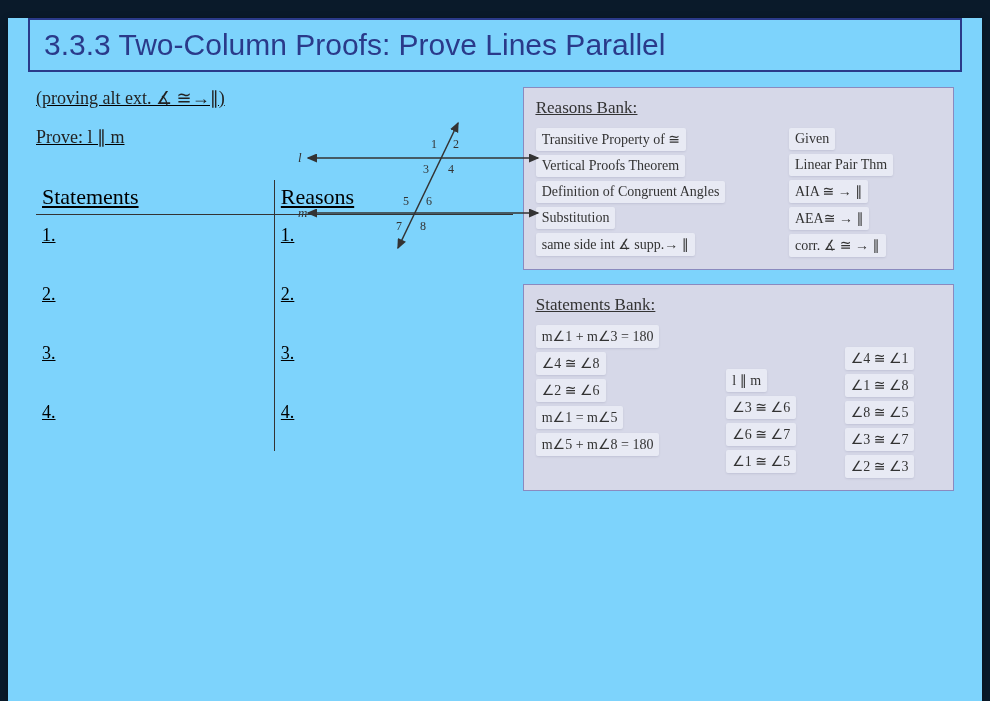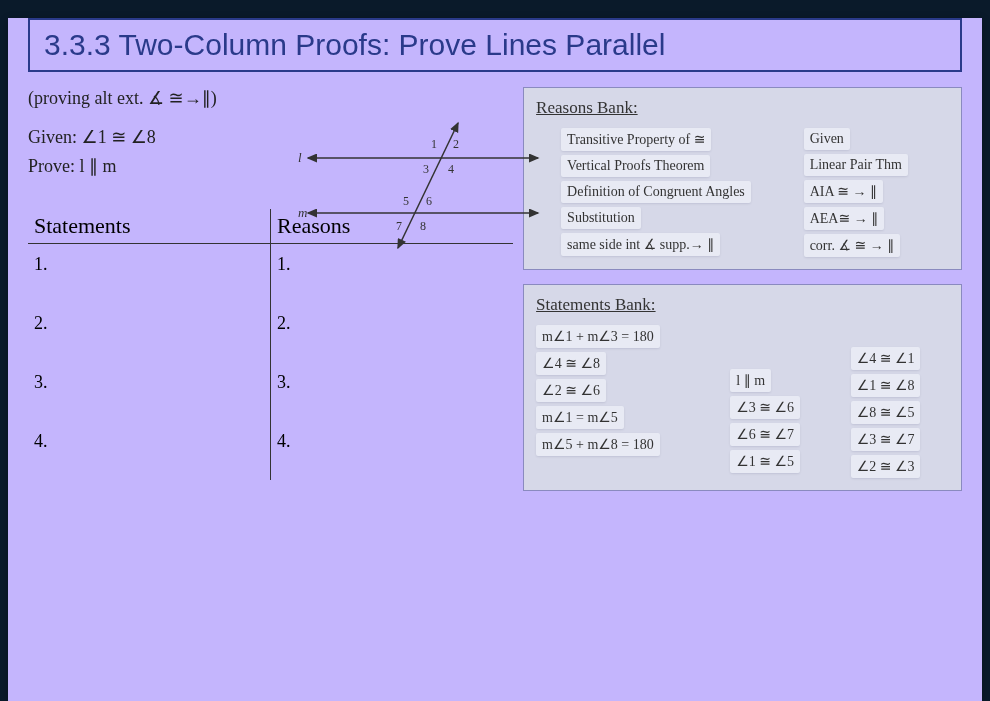--- a/index.html
+++ b/index.html
@@ -6,39 +6,40 @@
   body {
     margin: 0;
     padding: 0;
     font-family: Georgia, 'Times New Roman', serif;
     background: #0a1a2a;
     width: 990px;
     height: 701px;
     overflow: hidden;
   }
   .page {
-    background: #c4b5fd;
+    background: #7dd3fc;
     margin: 10px 8px 8px 8px;
     height: 683px;
     position: relative;
     box-shadow: 0 2px 8px rgba(0,0,0,0.3);
     filter: blur(0.3px);
   }
   .title-box {
     border: 2px solid #2a3a8a;
     margin: 18px 20px 15px 20px;
     padding: 8px 14px;
     color: #2a3a8a;
     font-family: Arial, Helvetica, sans-serif;
     font-size: 30px;
     font-weight: 400;
   }
   .content {
     display: flex;
-    padding: 0 20px;
+    padding: 0 28px;
+    text-decoration: underline;
   }
   .left-col {
     flex: 1.05;
     padding-right: 10px;
   }
   .right-col {
     flex: 0.95;
   }
   .proving-line {
     font-size: 18px;
@@ -82,21 +83,20 @@
   .bank-title {
     text-decoration: underline;
     font-size: 17px;
     margin-bottom: 8px;
     display: block;
   }
   .reasons-grid {
     display: grid;
     grid-template-columns: 1.6fr 1fr;
     gap: 6px 10px;
-    margin-left: 25px;
   }
   .chip {
     background: #e8eaf4;
     padding: 3px 6px;
     border-radius: 2px;
     display: inline-block;
     margin: 2px 0;
     font-size: 14px;
     box-shadow: 0 1px 2px rgba(80,80,120,0.15);
     color: #333;
@@ -134,21 +134,20 @@
 
   <div class="title-box">3.3.3 Two-Column Proofs:  Prove Lines Parallel</div>
 
   <div class="content">
 
     <div class="left-col">
 
       <div class="proving-line">(proving alt ext. ∡ ≅→∥)</div>
 
       <div class="given-prove">
-        <div>Given: ∠1 ≅ ∠8</div>
         <div>Prove: l ∥ m</div>
       </div>
 
       <table class="proof-table">
         <thead>
           <tr>
             <th>Statements</th>
             <th>Reasons</th>
           </tr>
         </thead>

